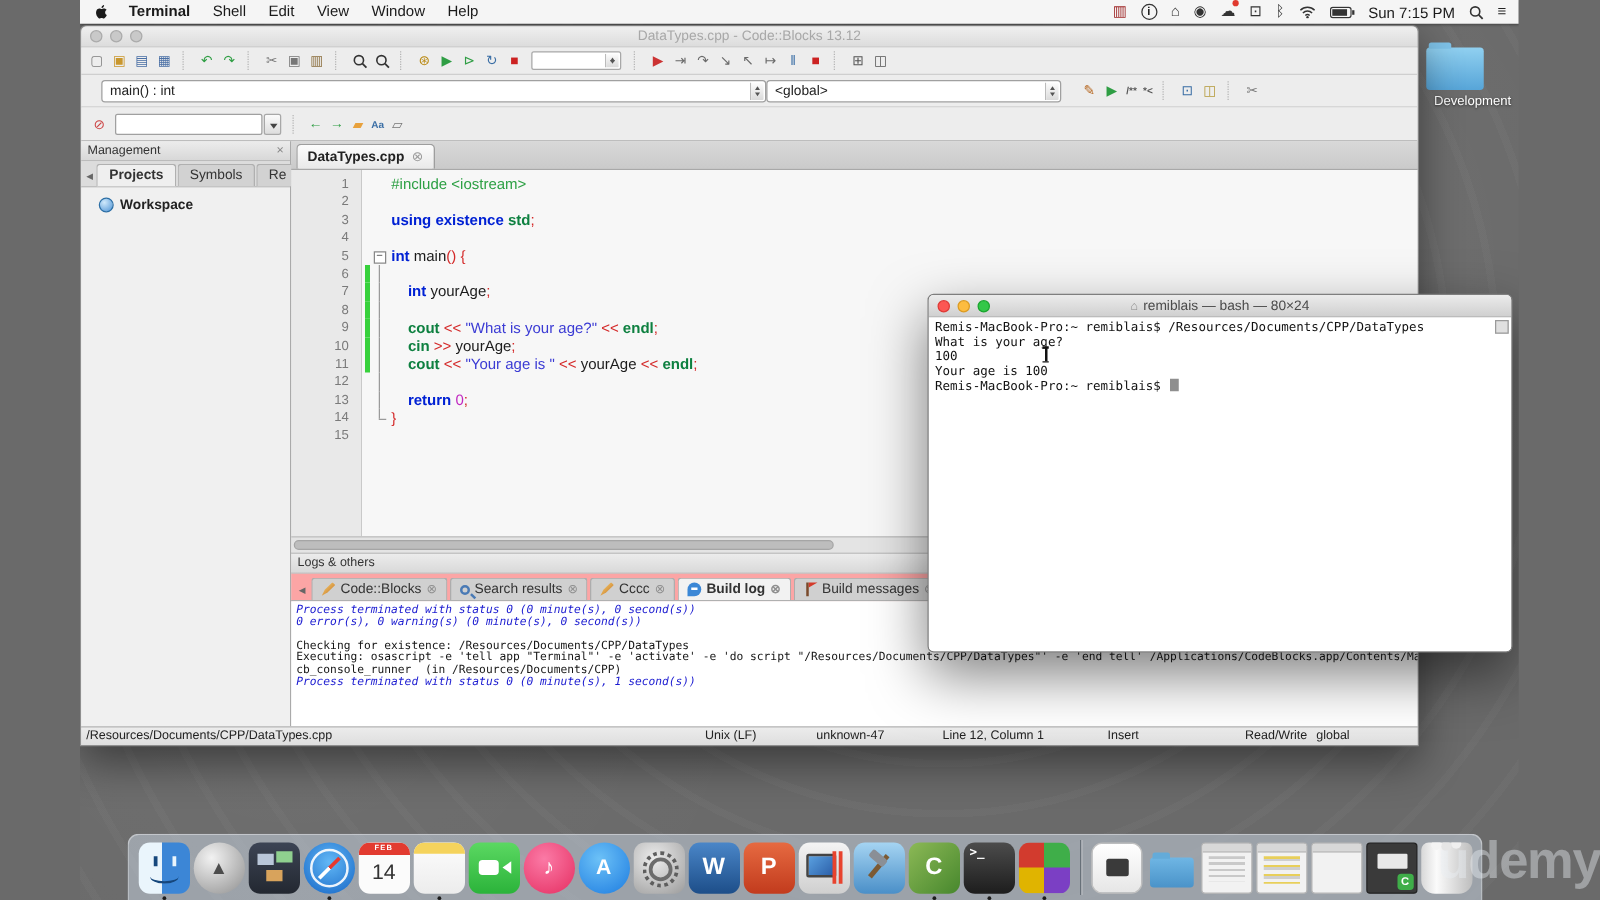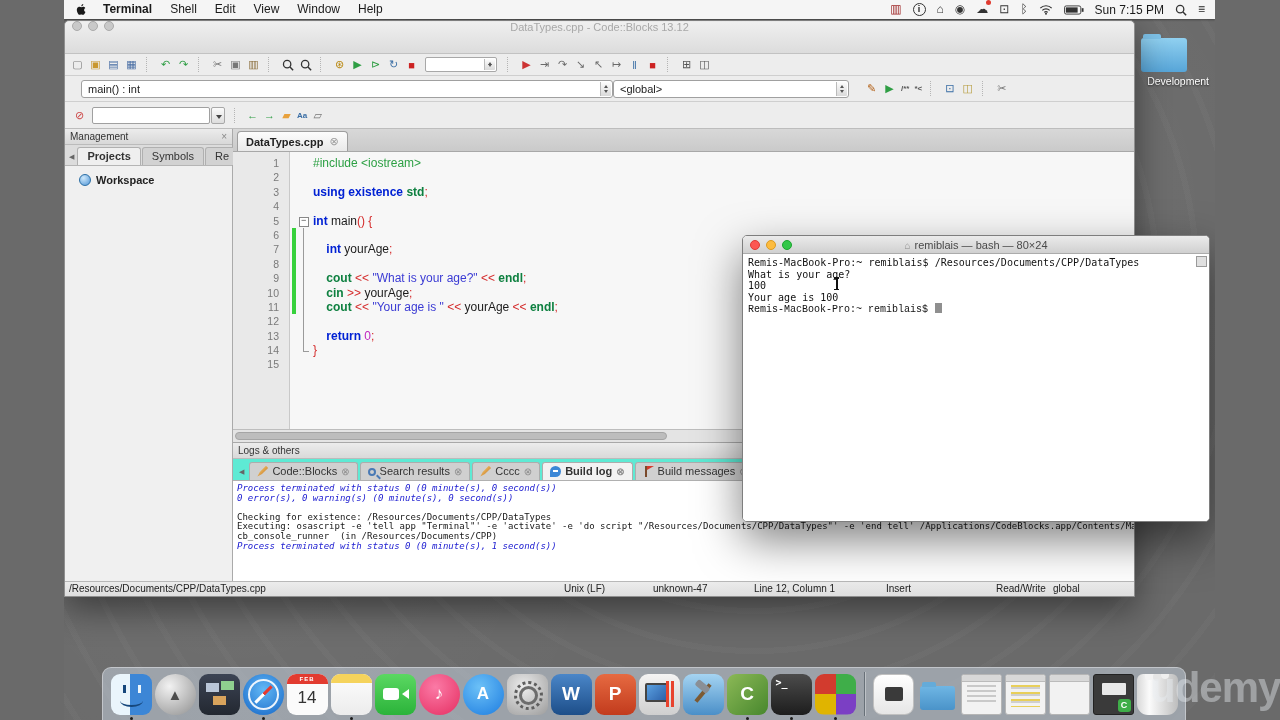--- a/index.html
+++ b/index.html
@@ -34,23 +34,23 @@
   .desk-folder { position:relative; width:46px; height:34px; margin:4px auto 0;
     background:linear-gradient(180deg,#90d0f0,#57a5d8); border-radius:3px; }
   .desk-folder::before { content:""; position:absolute; left:2px; top:-4px; width:18px; height:5px;
     background:#7ec2e8; border-radius:2px 2px 0 0; }
   .desk-folder-label { margin-top:3px; font-size:10.5px; color:#fff; text-shadow:0 1px 2px rgba(0,0,0,.6); }
 
   
   .cb-window { position:absolute; left:0; top:20px; width:1071px; height:577px; z-index:5;
     background:#e6e6e6; border:1px solid #8f8f8f; border-radius:5px 5px 0 0;
     box-shadow:0 12px 34px rgba(0,0,0,.45); display:flex; flex-direction:column; }
-  .cb-titlebar { height:33px; background:linear-gradient(180deg,#f0f0f0,#dcdcdc);
+  .cb-titlebar { height:17px; background:linear-gradient(180deg,#f0f0f0,#dcdcdc);
     border-bottom:1px solid #c2c2c2; border-radius:5px 5px 0 0; position:relative;
-    display:flex; }
+    display:flex; align-items:center; }
   .tl-group { display:flex; gap:6px; padding-left:7px; }
   .tl { width:10px; height:10px; border-radius:50%; background:#c9c9c9; border:1px solid #ababab; }
   .tl.red { background:#fc5753; border-color:#de3a36; }
   .tl.yellow { background:#fdbc40; border-color:#dc9b22; }
   .tl.green { background:#33c748; border-color:#1ba52e; }
   .cb-title { position:absolute; left:0; right:0; text-align:center; font-size:11px; color:#a8a8a8; }
 
   .cb-row1 { height:22px; background:#ededed; border-bottom:1px solid #cfcfcf;
     display:flex; align-items:center; padding:0 4px; gap:1px; }
   .tbtn { width:17px; height:17px; display:inline-flex; align-items:center; justify-content:center;
@@ -125,21 +125,21 @@
   .tk-n { color:#c026c0; }
   .tk-p { color:#2da044; }
 
   .ed-hscroll { height:13px; background:#e4e4e4; border-top:1px solid #bdbdbd; position:relative; }
   .ed-thumb { position:absolute; left:2px; top:2px; width:48%; height:8px; background:#bdbdbd; border-radius:5px; border:1px solid #a5a5a5; }
 
   
   .logs { height:139px; display:flex; flex-direction:column; border-top:1px solid #a8a8a8; }
   .logs-header { height:16px; background:linear-gradient(180deg,#ececec,#d9d9d9); border-bottom:1px solid #bbb;
     font-size:10px; color:#333; display:flex; align-items:center; padding:0 5px; }
-  .logs-tabs { height:22px; background:#5eead4; border-bottom:1px solid #b0b0b0; display:flex; align-items:flex-end; padding:0 3px; gap:2px; font-size:11px; }
+  .logs-tabs { height:22px; background:#fca5a5; border-bottom:1px solid #b0b0b0; display:flex; align-items:flex-end; padding:0 3px; gap:2px; font-size:11px; }
   .ltab { display:flex; align-items:center; gap:4px; padding:2px 7px 3px; background:#d0d0d0;
     border:1px solid #adadad; border-bottom:none; border-radius:3px 3px 0 0; color:#333; }
   .ltab.active { background:#f2f2f2; font-weight:bold; }
   .lclose { color:#8f8f8f; font-size:10px; }
   .ltab-arrow { font-size:7px; color:#666; padding:0 3px 4px; }
   .ticon { width:11px; height:11px; display:inline-block; position:relative; flex:none; }
   .ticon-pencil { background:linear-gradient(135deg,#f2c469 20%,#c97f2d 80%); clip-path:polygon(0 100%,22% 58%,78% 2%,98% 22%,42% 78%,0 100%); }
   .ticon-search { width:8px; height:8px; border:2px solid #4a7ab5; border-radius:50%; margin-top:1px; }
   .ticon-search::after { content:""; position:absolute; left:6px; top:6px; width:5px; height:2px; background:#4a7ab5; transform:rotate(45deg); }
   .ticon-bubble { background:#3b87d6; border-radius:50% 50% 50% 0; }
@@ -160,21 +160,21 @@
   .term-window { position:absolute; left:678px; top:235px; width:468px; height:287px; z-index:10;
     border:1px solid #7e7e7e; border-radius:5px; box-shadow:0 18px 45px rgba(0,0,0,.5);
     display:flex; flex-direction:column; overflow:hidden; background:#fff; }
   .term-titlebar { height:18px; background:linear-gradient(180deg,#ebebeb,#d0d0d0); border-bottom:1px solid #ababab;
     position:relative; display:flex; align-items:center; flex:none; }
   .term-title { position:absolute; left:0; right:0; text-align:center; font-size:11px; color:#4a4a4a; }
   .term-title-icon { color:#8a8a8a; margin-right:4px; font-size:10px; }
   .term-content { flex:1; position:relative; background:#fff; padding:3px 5px;
     font-family:"DejaVu Sans Mono", monospace; font-size:10px; line-height:11.5px; color:#111; }
   .term-line { white-space:pre; }
-  .term-prompt-line { white-space:pre;font-family:Liberation Mono, monospace; }
+  .term-prompt-line { white-space:pre; }
   .term-cursor { display:inline-block; width:7px; height:10px; background:#8f8f8f; vertical-align:-1px; margin-left:1px; }
   .term-scroll { position:absolute; right:2px; top:2px; width:11px; height:11px; background:#e0e0e0; border:1px solid #9a9a9a; }
 
   
   .dock { position:absolute; left:38px; bottom:0; width:1084px; height:53px; z-index:15;
     background:rgba(196,208,221,.55); border:1px solid rgba(255,255,255,.38); border-bottom:none;
     border-radius:9px 9px 0 0; display:flex; align-items:center; justify-content:center; gap:3px; padding:0 6px; }
   .dock-item { position:relative; width:41px; height:41px; flex:none; }
   .dock-dot { position:absolute; bottom:-5px; left:50%; margin-left:-1.5px; width:3px; height:3px; border-radius:50%; background:#1c1c1c; }
   .dock-sep { width:1px; height:44px; background:rgba(40,50,60,.45); box-shadow:1px 0 0 rgba(255,255,255,.35); margin:0 5px; flex:none; }

